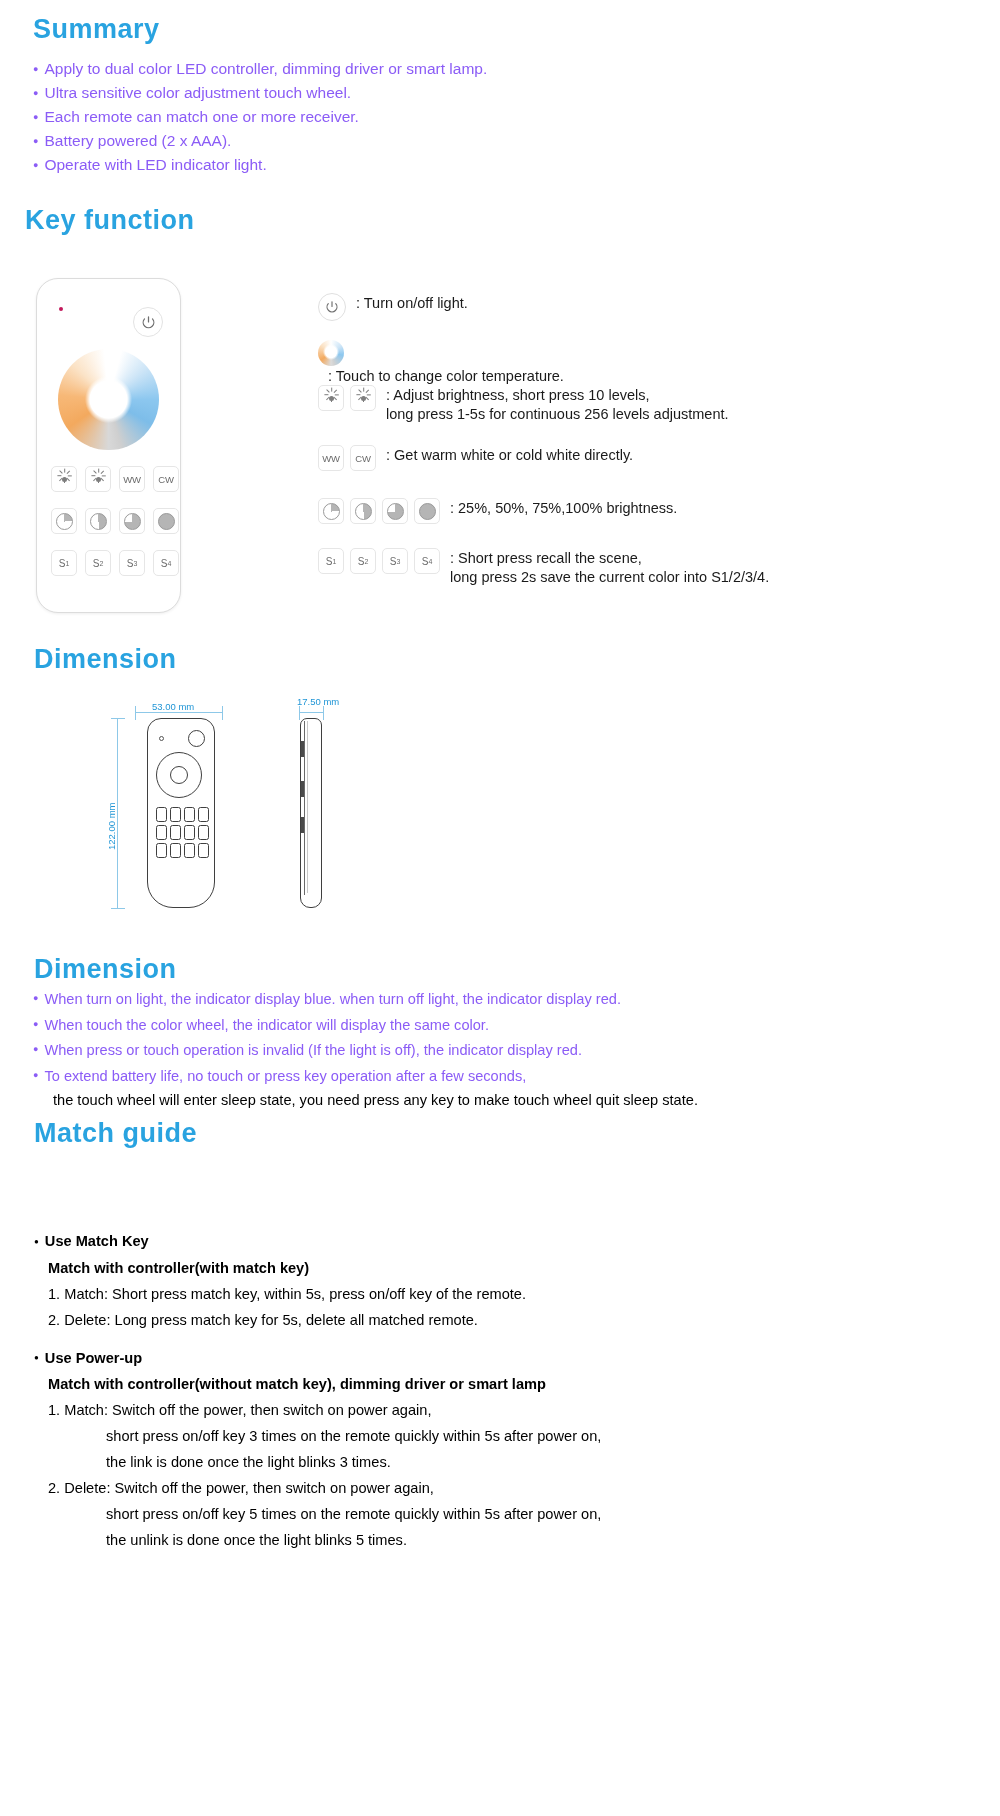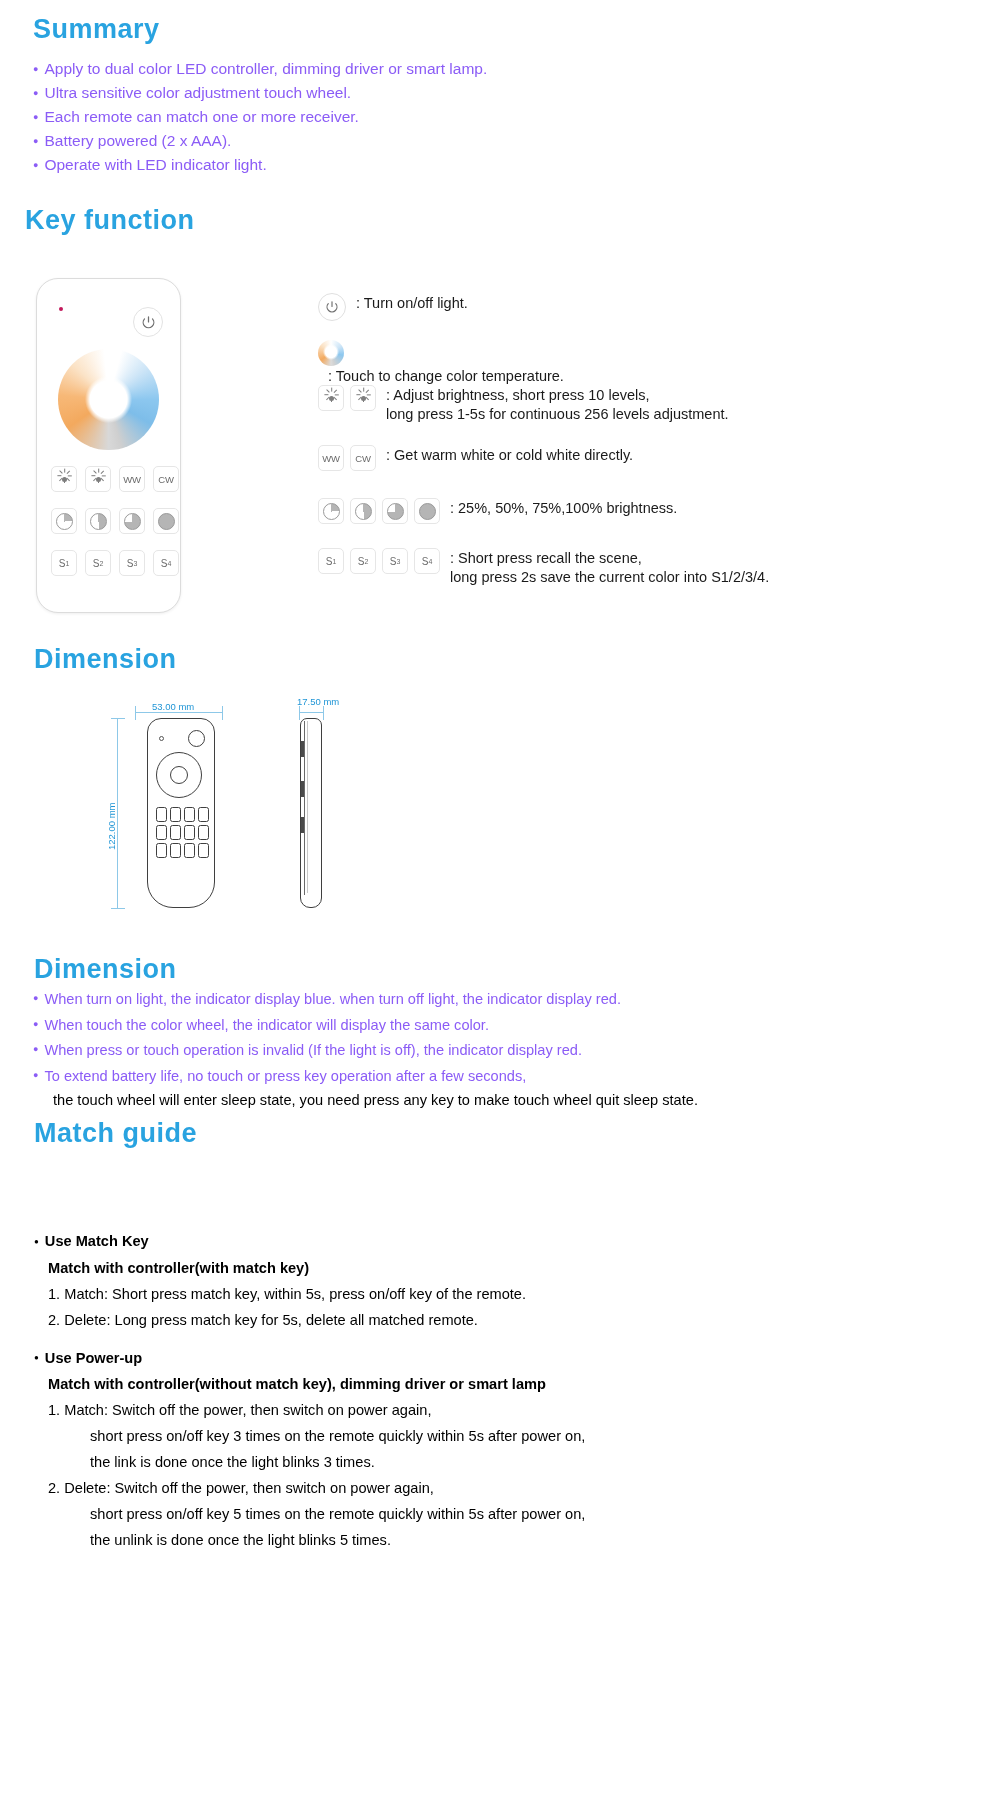--- a/index.html
+++ b/index.html
@@ -205,21 +205,21 @@
   .cont-line { font-size: 14.6px; line-height: 25px; margin-left: 20px; white-space: nowrap; }
 
   
   #match-title { position: absolute; left: 34px; top: 1118px; }
   #match-intro { position: absolute; left: 34px; top: 1166px; font-size: 14.6px; line-height: 24px; }
   #match-body { position: absolute; left: 34px; top: 1228px; font-size: 14.6px; }
   .m-bullet { font-weight: bold; font-size: 14.6px; line-height: 26px; }
   .m-bullet::before { content: "\25CF"; font-size: 8px; vertical-align: 2.5px; margin-right: 6px; }
   .m-sub { font-weight: bold; font-size: 14.6px; line-height: 26px; margin-left: 14px; }
   .m-item { font-size: 14.6px; line-height: 26px; margin-left: 14px; }
-  .m-cont { font-size: 14.6px; line-height: 26px; margin-left: 56px; }
+  .m-cont { font-size: 14.6px; line-height: 26px; margin-left: 72px; }
   .m-gap { height: 12px; }
 </style>
 </head>
 <body>
 
 <div class="page">
 
   <div id="summary">
     <h2 class="section-title">Summary</h2>
     <ul class="bullets" id="summary-list">

